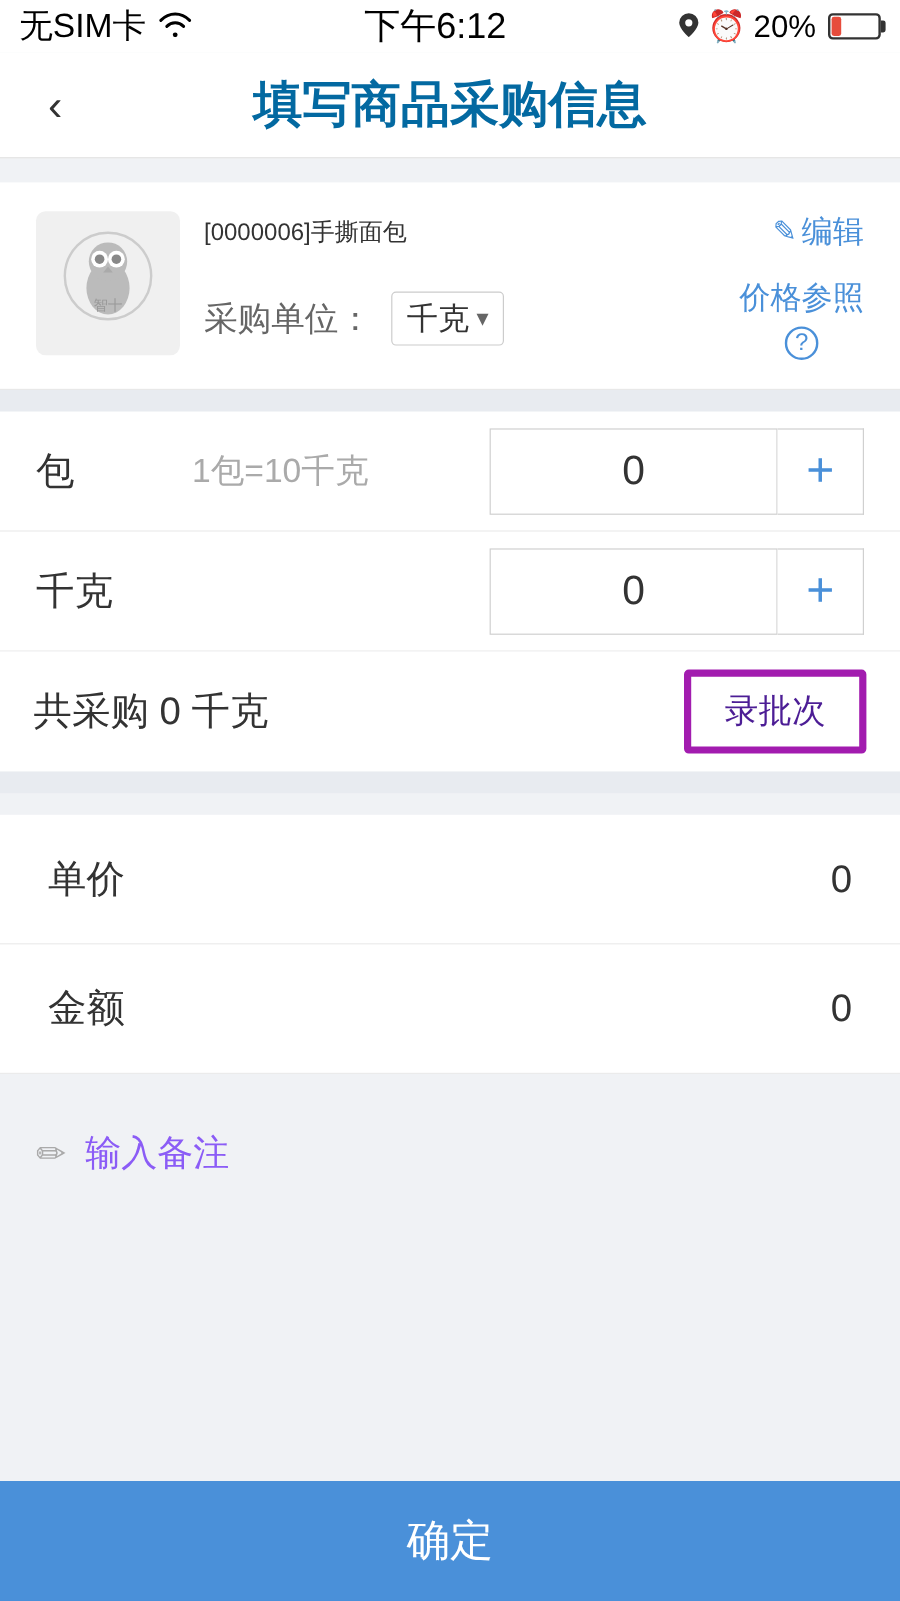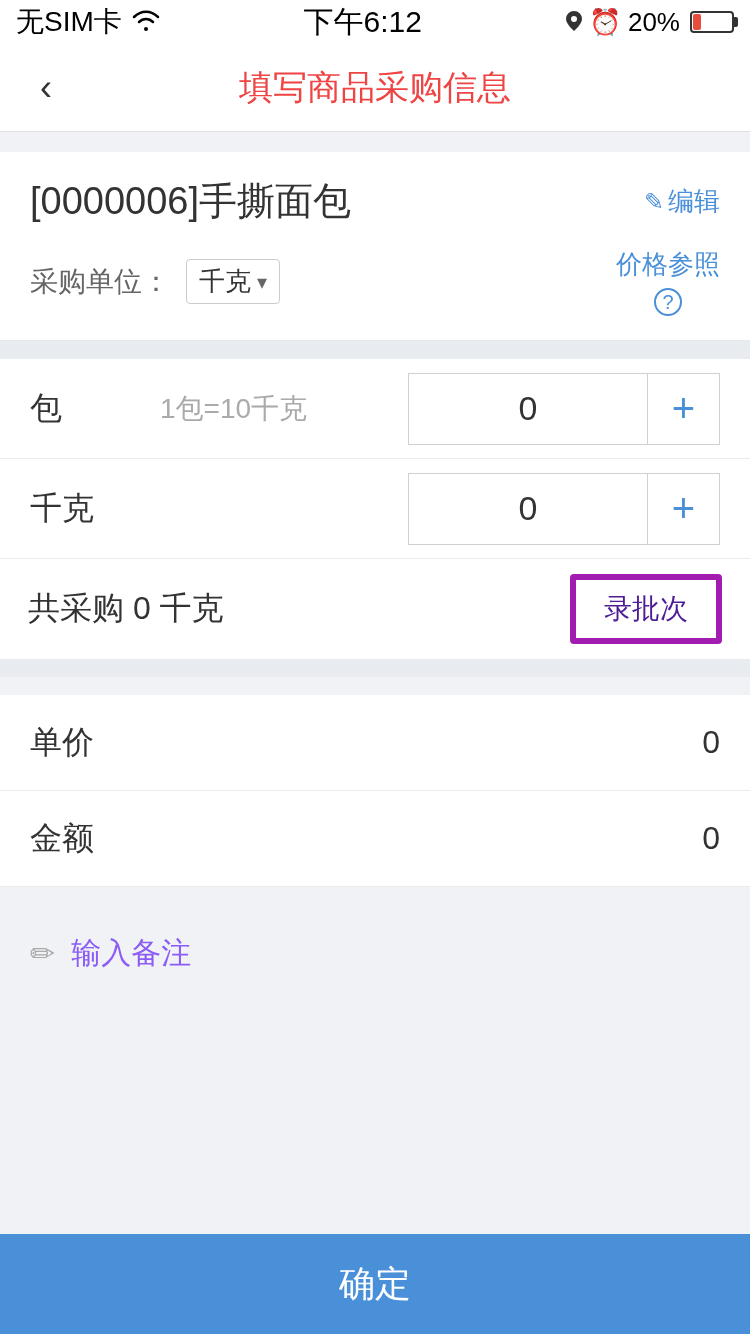--- a/index.html
+++ b/index.html
@@ -72,23 +72,23 @@
     .header-back {
       font-size: 36px;
       color: #333;
       cursor: pointer;
       padding: 10px;
     }
     .header-title {
       position: absolute;
       left: 50%;
       transform: translateX(-50%);
-      font-size: 34px;
-      font-weight: 400;
-      color: #ef4444;
+      font-size: 41px;
+      font-weight: 700;
+      color: #0369a1;
     }
 
     
     .product-card {
       background: #fff;
       margin-top: 20px;
       padding: 24px 30px;
       display: flex;
       align-items: flex-start;
       gap: 20px;
@@ -111,21 +111,21 @@
     .product-info {
       flex: 1;
     }
     .product-name-row {
       display: flex;
       align-items: center;
       justify-content: space-between;
       margin-bottom: 20px;
     }
     .product-name {
-      font-size: 38px;
+      font-size: 20px;
       color: #333;
       font-weight: 500;
     }
     .edit-link {
       color: #4a90d9;
       font-size: 26px;
       display: flex;
       align-items: center;
       gap: 4px;
       cursor: pointer;
@@ -265,22 +265,22 @@
 
     
     .price-section {
       background: #fff;
       margin-top: 18px;
     }
     .price-row {
       display: flex;
       align-items: center;
       justify-content: space-between;
-      padding: 0 30px;
-      height: 96px;
+      padding: 0 40px;
+      height: 108px;
       border-bottom: 1px solid #ebebeb;
     }
     .price-row-label {
       font-size: 32px;
       color: #333;
     }
     .price-row-value {
       font-size: 32px;
       color: #333;
     }
@@ -372,20 +372,40 @@
   </div>
 
   <div class="header">
     <span class="header-back">‹</span>
     <span class="header-title">填写商品采购信息</span>
   </div>
 
   <div class="content-area">
 
     <div class="product-card">
+      <div class="product-image">
+        <span class="product-image-owl">
+          <svg width="80" height="80" viewBox="0 0 80 80">
+            <circle cx="40" cy="40" r="36" fill="none" stroke="#ccc" stroke-width="2"></circle>
+
+            <ellipse cx="40" cy="50" rx="18" ry="22" fill="#bbb"></ellipse>
+
+            <circle cx="40" cy="28" r="16" fill="#bbb"></circle>
+
+            <circle cx="33" cy="26" r="7" fill="#fff"></circle>
+            <circle cx="47" cy="26" r="7" fill="#fff"></circle>
+            <circle cx="33" cy="26" r="4" fill="#888"></circle>
+            <circle cx="47" cy="26" r="4" fill="#888"></circle>
+
+            <polygon points="40,32 36,37 44,37" fill="#aaa"></polygon>
+
+            <text x="40" y="68" text-anchor="middle" font-size="12" fill="#999">智十</text>
+          </svg>
+        </span>
+      </div>
       <div class="product-info">
         <div class="product-name-row">
           <span class="product-name">[0000006]手撕面包</span>
           <span class="edit-link">
             <span class="edit-icon">✎</span>
             <span>编辑</span>
           </span>
         </div>
         <div class="purchase-unit-row">
           <div style="display:flex;align-items:center;">

